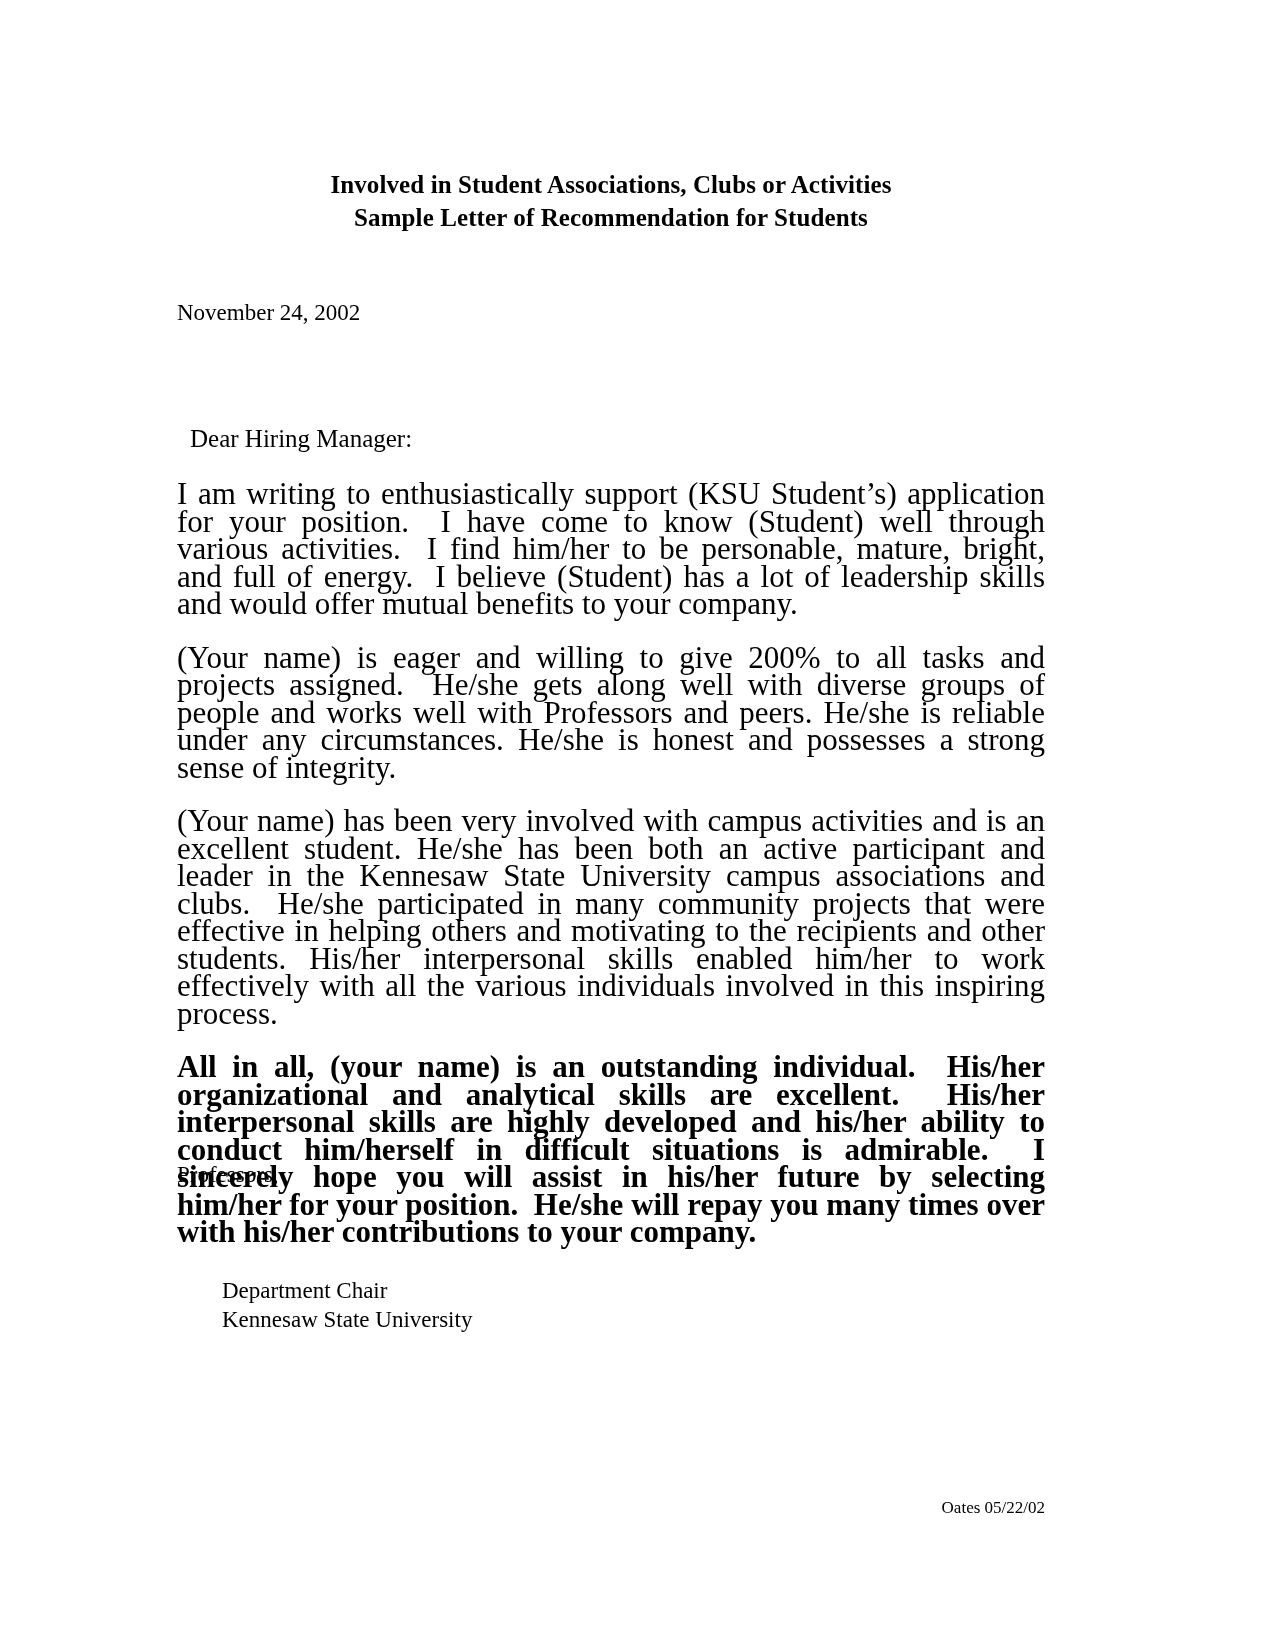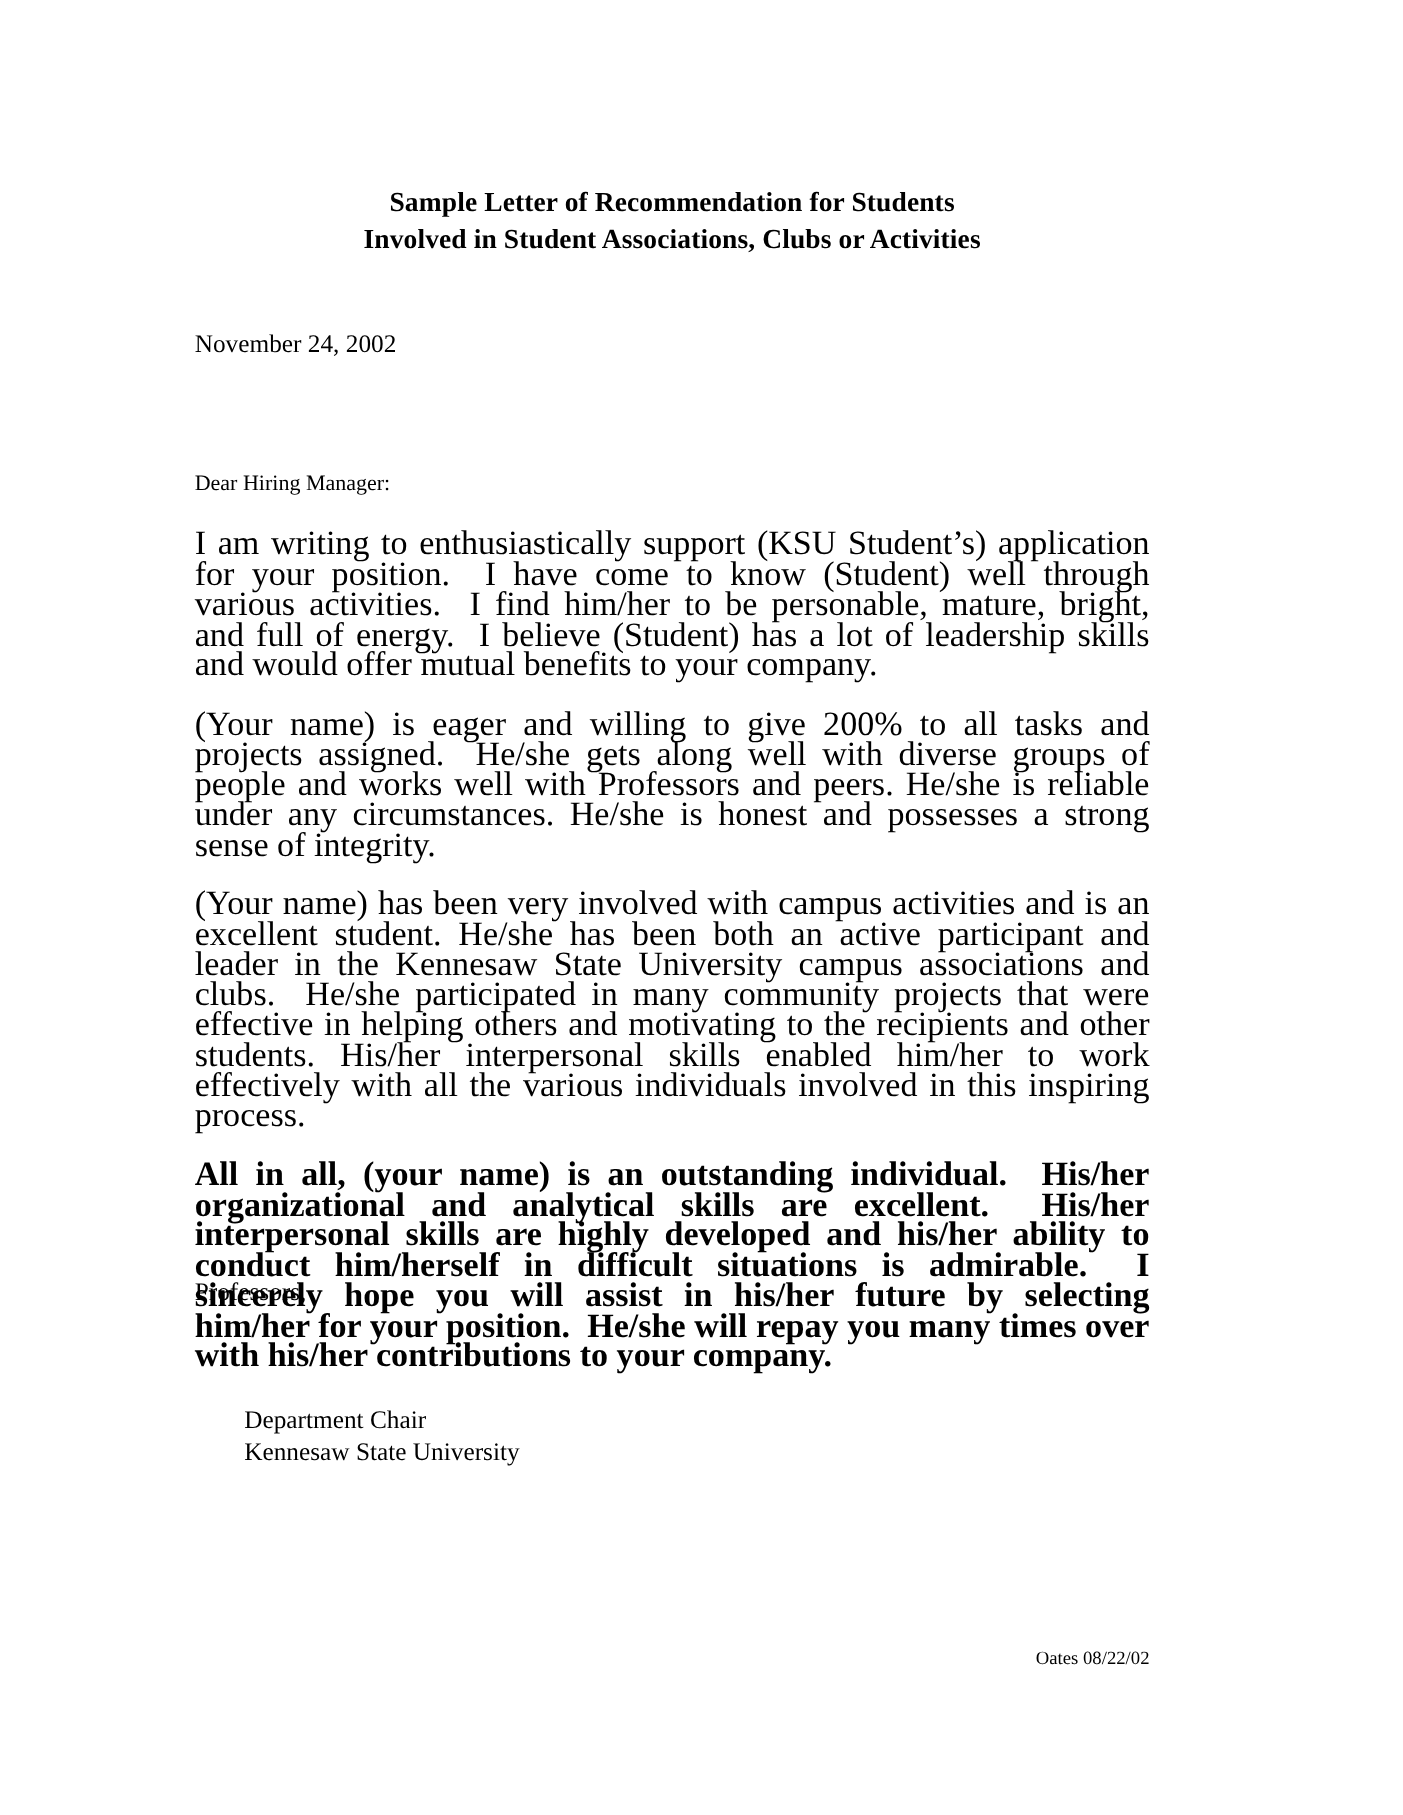--- a/index.html
+++ b/index.html
@@ -52,23 +52,23 @@
     position: absolute;
     left: 0;
     top: 298px;
     font-size: 23px;
     line-height: 30px;
     white-space: nowrap;
   }
 
   .salutation {
     position: absolute;
-    left: 0;
+    left: 13px;
     top: 424px;
-    font-size: 20px;
+    font-size: 25px;
     line-height: 30px;
     white-space: nowrap;
     text-align: right;
   }
 
   .body-block {
     position: absolute;
     left: 0;
     top: 480px;
     width: 868px;
@@ -121,38 +121,38 @@
     white-space: nowrap;
   }
 </style>
 </head>
 <body>
 
 <div class="page">
   <div class="content">
 
     <div class="title-block">
+      <span class="title-line">Involved in Student Associations, Clubs or Activities</span>
       <span class="title-line">Sample Letter of Recommendation for Students</span>
-      <span class="title-line">Involved in Student Associations, Clubs or Activities</span>
     </div>
 
     <div class="date-line">November 24, 2002</div>
 
     <div class="salutation">Dear Hiring Manager:</div>
 
     <div class="body-block">
       <p class="para">I am writing to enthusiastically support (KSU Student’s) application for your position.  I have come to know (Student) well through various activities.  I find him/her to be personable, mature, bright, and full of energy.  I believe (Student) has a lot of leadership skills and would offer mutual benefits to your company.</p>
       <p class="para">(Your name) is eager and willing to give 200% to all tasks and projects assigned.  He/she gets along well with diverse groups of people and works well with Professors and peers. He/she is reliable under any circumstances. He/she is honest and possesses a strong sense of integrity.</p>
       <p class="para">(Your name) has been very involved with campus activities and is an excellent student. He/she has been both an active participant and leader in the Kennesaw State University campus associations and clubs.  He/she participated in many community projects that were effective in helping others and motivating to the recipients and other students. His/her interpersonal skills enabled him/her to work effectively with all the various individuals involved in this inspiring process.</p>
       <p class="para">All in all, (your name) is an outstanding individual.  His/her organizational and analytical skills are excellent.  His/her interpersonal skills are highly developed and his/her ability to conduct him/herself in difficult situations is admirable.  I sincerely hope you will assist in his/her future by selecting him/her for your position.  He/she will repay you many times over with his/her contributions to your company.</p>
     </div>
 
     <div class="closing">Professors,</div>
 
     <div class="signature-block">
       <span class="signature-line">Department Chair</span>
       <span class="signature-line">Kennesaw State University</span>
     </div>
 
-    <div class="footer">Oates 08/22/02</div>
+    <div class="footer">Oates 05/22/02</div>
 
   </div>
 </div>
 
 </body></html>

